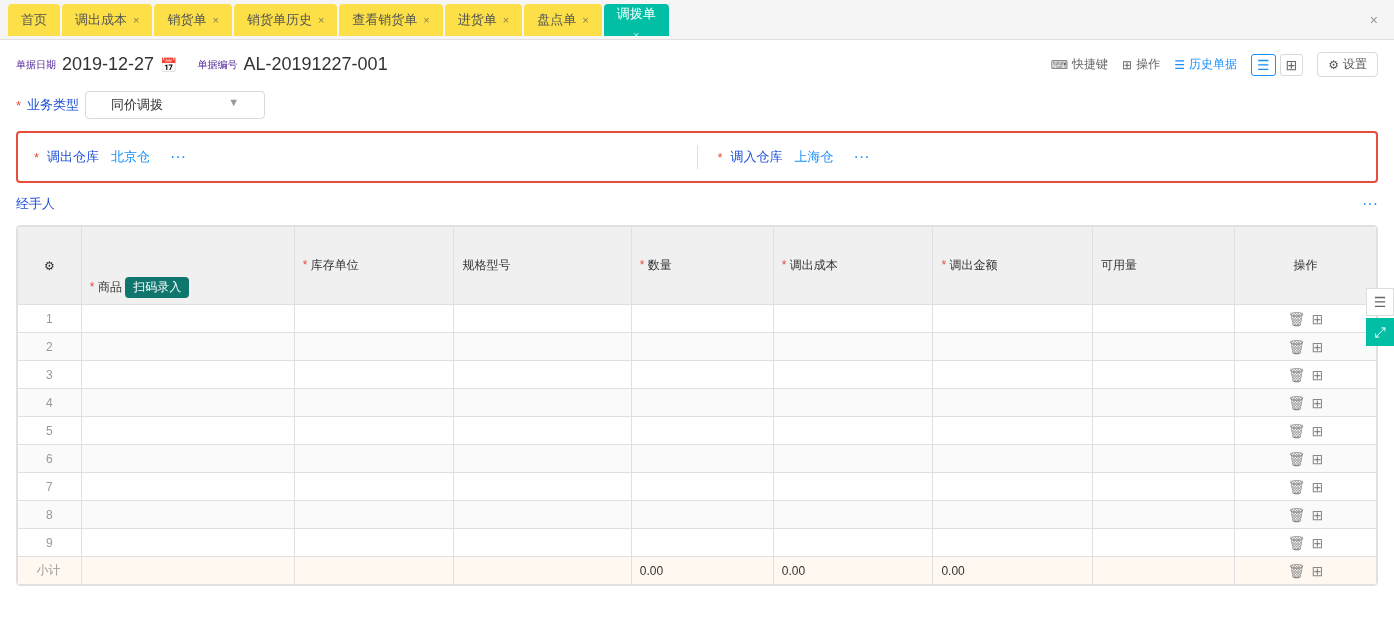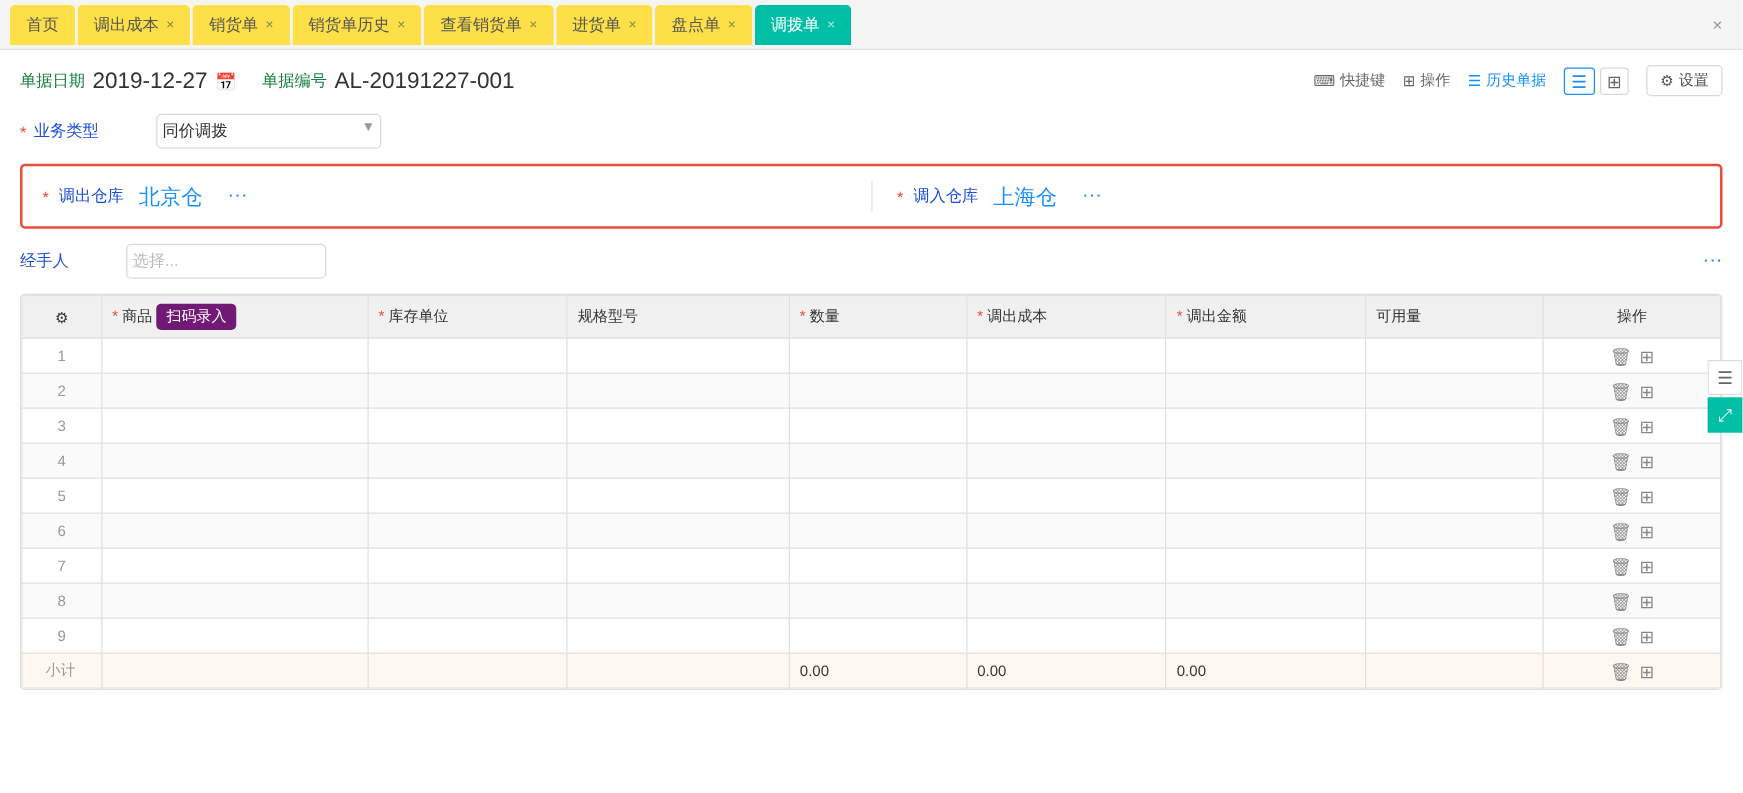--- a/index.html
+++ b/index.html
@@ -11,37 +11,37 @@
       background: #f5f5f5; border-bottom: 1px solid #e0e0e0;
       padding: 0 8px; gap: 2px;
     }
     .tab-item {
       display: flex; align-items: center; padding: 0 12px; height: 32px;
       cursor: pointer; color: #555; font-size: 13px; border-radius: 4px 4px 0 0;
       background: #fde047; border: 1px solid transparent; border-bottom: none;
       white-space: nowrap; gap: 6px;
     }
     .tab-item.active {
-      background: #00bfa5; color: #fff; border-color: #00bfa5;
+      background: #00bfa5; color: #fff; border-color: #00bfa5; flex-direction: column;
     }
     .tab-item .close-icon { font-size: 11px; opacity: 0.7; }
     .tab-close-btn {
       margin-left: auto; cursor: pointer; font-size: 14px; color: #999;
       padding: 4px 8px;
     }
 
     
     .main-content { padding: 12px 16px; background: #fff; }
 
     
     .header-row {
       display: flex; align-items: center; margin-bottom: 14px; gap: 20px;
     }
     .header-field { display: flex; align-items: center; gap: 6px; }
-    .header-label { color: #15803d; font-size: 13px; }
+    .header-label { color: #4c1d95; font-size: 10px; }
     .header-value { color: #333; font-size: 18px; }
     .date-icon { color: #00bfa5; font-size: 14px; cursor: pointer; }
 
     
     .toolbar-right {
       margin-left: auto; display: flex; align-items: center; gap: 14px;
     }
     .toolbar-btn {
       display: flex; align-items: center; gap: 4px; color: #666; font-size: 12px;
       cursor: pointer;
@@ -62,33 +62,33 @@
     .warehouse-box {
       border: 2px solid #e74c3c; border-radius: 4px; padding: 12px 16px;
       margin-bottom: 12px; display: flex; align-items: center; gap: 0;
     }
     .warehouse-field {
       display: flex; align-items: center; gap: 8px; flex: 1;
     }
     .warehouse-divider { width: 1px; background: #e0e0e0; height: 24px; margin: 0 20px; }
     .required-star { color: #e74c3c; }
     .field-label { color: #1d4ed8; }
-    .field-value { color: #1890ff; font-size: 17px; margin-left: 4px; }
+    .field-value { color: #1890ff; font-size: 13px; margin-left: 4px; }
     .more-dots { color: #1890ff; cursor: pointer; font-size: 16px; margin-left: auto; }
 
     
     .business-row {
       display: flex; align-items: center; gap: 0; margin-bottom: 12px; flex-wrap: wrap;
     }
     .form-field {
       display: flex; align-items: center; gap: 6px; margin-right: 20px;
     }
     .form-select {
       display: flex; align-items: flex-start; gap: 6px; border: 1px solid #d9d9d9;
-      border-radius: 4px; padding: 4px 4px; min-width: 180px; background: #fff; cursor: pointer; margin-left: 40px;
+      border-radius: 4px; padding: 4px 25px; min-width: 180px; background: #fff; cursor: pointer;
     }
     .form-select .arrow { margin-left: auto; color: #999; font-size: 11px; }
     .form-input-placeholder { color: #bbb; }
 
     
     .person-row { display: flex; align-items: center; gap: 6px; margin-top: 8px; }
 
     
     .table-container { border: 1px solid #e0e0e0; border-radius: 4px; overflow: auto; max-height: 400px; }
     table { width: 100%; border-collapse: collapse; font-size: 12px; }
@@ -109,22 +109,22 @@
 
     
     .action-cell { display: flex; gap: 6px; align-items: center; justify-content: center; }
     .action-icon { cursor: pointer; color: #888; font-size: 14px; }
 
     
     .gear-cell { display: flex; align-items: center; justify-content: center; }
 
     
     .scan-btn {
-      background: #701a75; color: #fff; border: none; border-radius: 4px;
-      padding: 2px 8px; font-size: 12px; cursor: pointer; white-space: nowrap;
+      background: #0f766e; color: #fff; border: none; border-radius: 4px;
+      padding: 2px 8px; font-size: 12px; cursor: pointer; white-space: nowrap; margin-top: 44px;
     }
 
     
     .right-float {
       position: fixed; right: 0; top: 50%; transform: translateY(-50%);
       display: flex; flex-direction: column; gap: 2px;
     }
     .float-btn {
       width: 28px; height: 28px; background: #fff; border: 1px solid #ddd;
       display: flex; align-items: center; justify-content: center;
@@ -235,23 +235,20 @@
       <div class="warehouse-field">
         <span class="required-star">*</span>
         <span class="field-label">调入仓库</span>
         <span class="field-value">上海仓</span>
         <span class="more-dots" style="margin-left:12px;">···</span>
       </div>
     </div>
 
     <div class="person-row">
       <span class="field-label">经手人</span>
-      <div class="form-select" style="min-width:160px;">
-        <span class="form-input-placeholder">选择...</span>
-      </div>
       <span class="more-dots">···</span>
     </div>
   </div>
 
   <div style="margin-top:12px;">
     <div class="table-container">
       <table>
         <thead>
           <tr>
             <th style="width:36px;text-align:center;">

